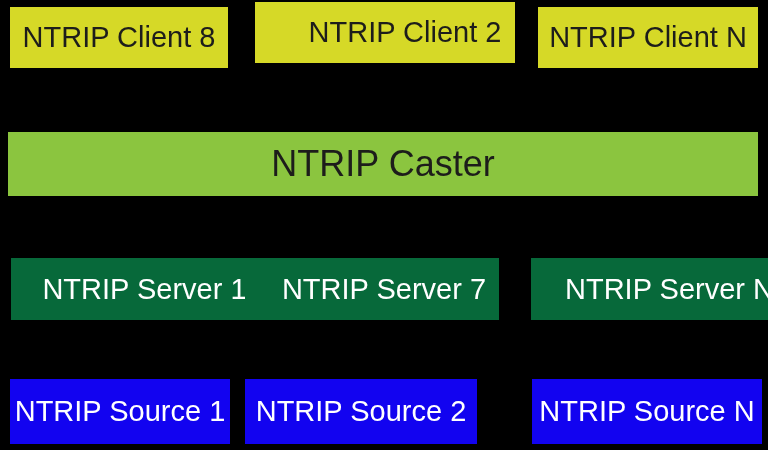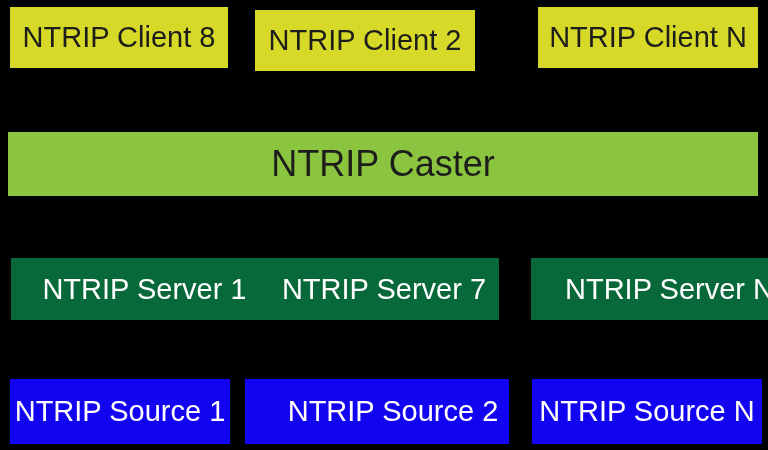--- a/index.html
+++ b/index.html
@@ -18,31 +18,31 @@
     font-size:29px;
     letter-spacing:0px;
     white-space:nowrap;
   }
   .client{background:var(--client-fill,#d6d927);color:var(--dark-text,#1d1d1b);}
   .caster{background:var(--caster-fill,#8bc53f);color:var(--dark-text,#1d1d1b);font-size:36px;}
   .server{background:var(--server-fill,#07693a);color:var(--light-text,#fff);padding-left:24px;}
   .source{background:var(--source-fill,#1203f0);color:var(--light-text,#fff);}
 
   .client1{left:10px;top:7px;width:218px;height:61px;}
-  .client2{left:255px;top:10px;width:220px;height:61px;}
+  .client2{left:255px;top:2px;width:220px;height:61px;padding-left:40px;}
   .clientN{left:538px;top:7px;width:220px;height:61px;}
 
   .casterbar{left:8px;top:132px;width:750px;height:64px;}
 
   .server1{left:11px;top:258px;width:219px;height:62px;}
   .server2{left:245px;top:258px;width:230px;height:62px;}
   .serverN{left:531px;top:258px;width:229px;height:62px;}
 
   .source1{left:10px;top:379px;width:220px;height:65px;}
-  .source2{left:245px;top:379px;width:232px;height:65px;padding-left:32px;}
+  .source2{left:245px;top:379px;width:232px;height:65px;}
   .sourceN{left:532px;top:379px;width:230px;height:65px;}
 </style>
 </head>
 <body>
 
 <div id="canvas" style="--bg: #000000; --client-fill: #d6d927; --caster-fill: #8bc53f; --server-fill: #07693a; --source-fill: #1203f0; --dark-text: #1d1d1b; --light-text: #ffffff;">
 
   <div class="box client client1">NTRIP Client 8</div>
   <div class="box client client2">NTRIP Client 2</div>
   <div class="box client clientN">NTRIP Client N</div>

